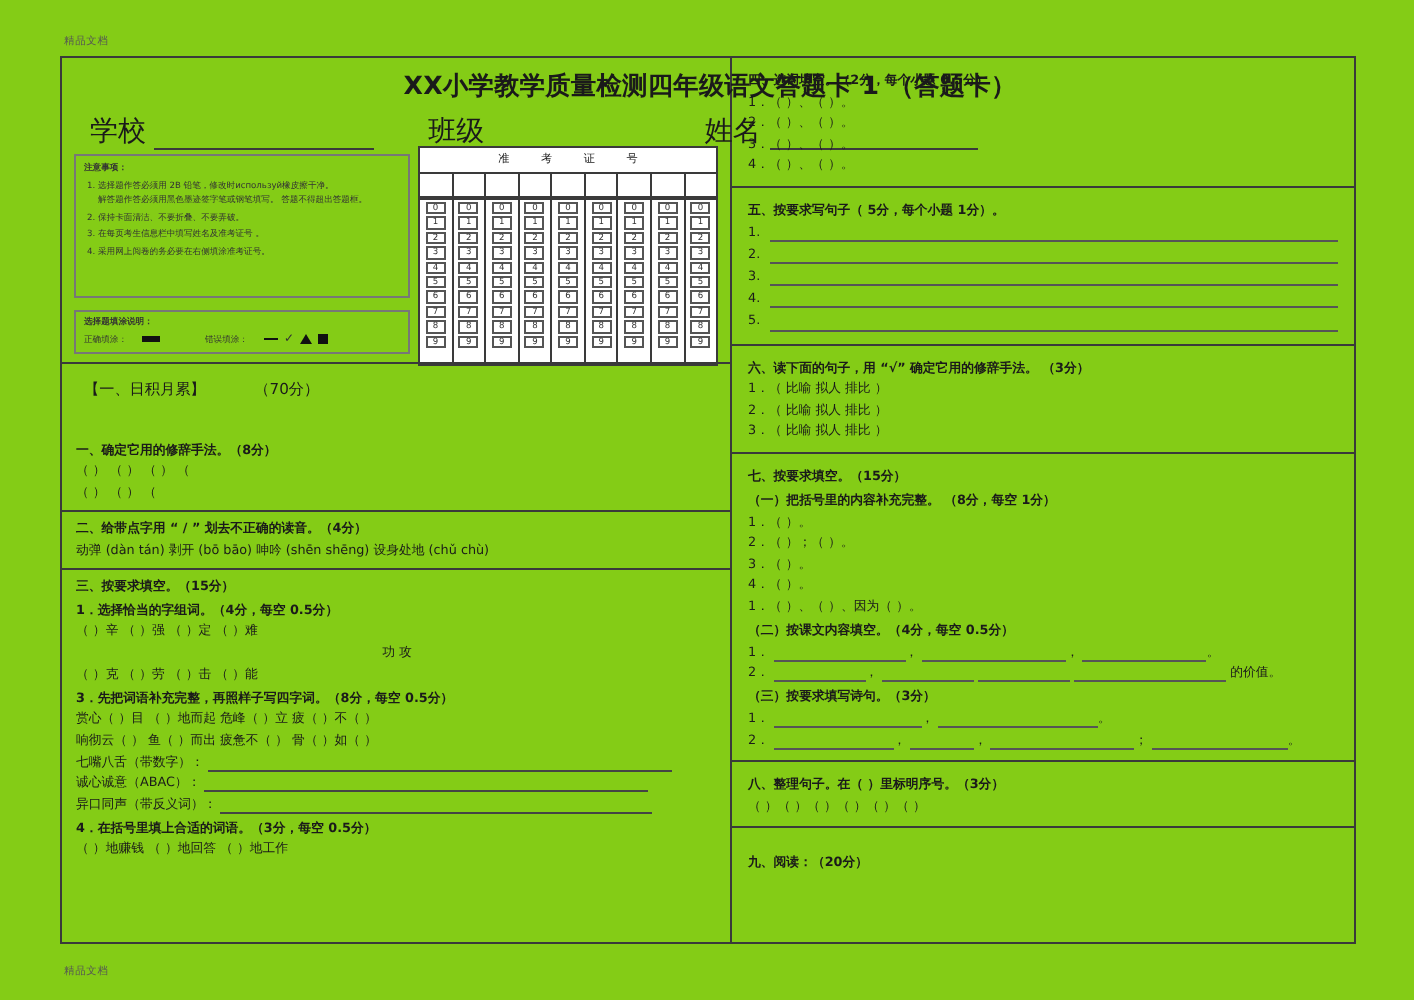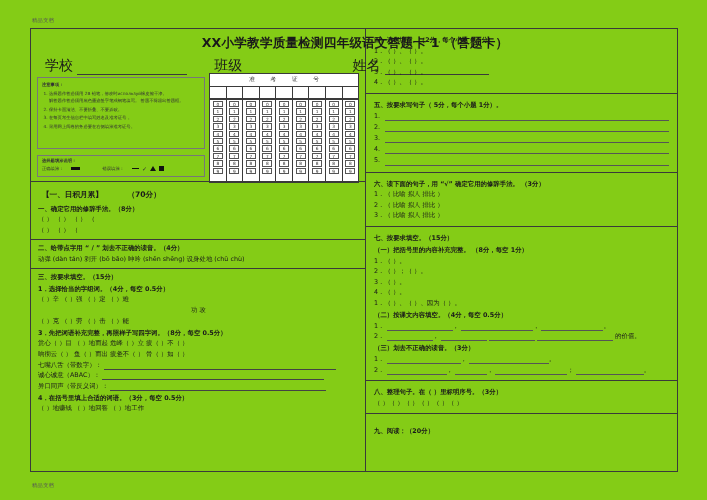--- a/index.html
+++ b/index.html
@@ -195,22 +195,22 @@
     top: 152px;
     width: 335px;
     border-top: 1px solid #3a3a3a;
     box-sizing: border-box;
     padding: 5px 7px 0 7px;
     font-size: 6.4px;
     line-height: 1.42;
   }
   .bigsec {
     font-size: 7.6px;
-    font-weight: bold;
-    margin: 3px 0 4px 4px;
+    font-weight: normal;
+    margin: 3px 0 20px 4px;
   }
   .bigsec .pts { margin-left: 22px; }
   .qhead { font-weight: bold; margin: 3px 0 1.5px 0; }
   .qsub  { font-weight: bold; margin: 3px 0 1.5px 0; }
   .row { margin: 1.5px 0; white-space: nowrap; }
   .line-fill {
     display: inline-block;
     border-bottom: 1px solid #444;
     vertical-align: bottom;
     height: 7px;
@@ -525,21 +525,21 @@
           </div>
           <div class="row">
             <span>2．</span>
             <span class="insetline" style="width:46px"></span>，
             <span class="insetline" style="width:46px"></span>
             <span class="insetline" style="width:46px"></span>
             <span class="insetline" style="width:76px"></span>
             <span>的价值。</span>
           </div>
 
-          <div class="qsub">（三）划去不正确的读音。（3分）</div>
+          <div class="qsub">（三）按要求填写诗句。（3分）</div>
           <div class="row">
             <span>1．</span>
             <span class="insetline" style="width:74px"></span>，
             <span class="insetline" style="width:80px"></span>。
           </div>
           <div class="row">
             <span>2．</span>
             <span class="insetline" style="width:60px"></span>，
             <span class="insetline" style="width:32px"></span>，
             <span class="insetline" style="width:72px"></span>；

